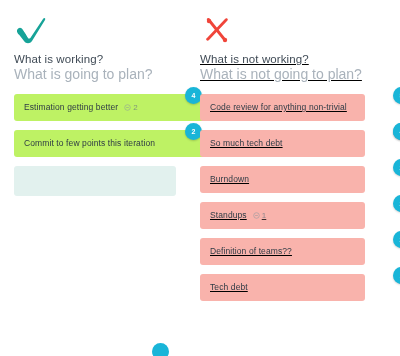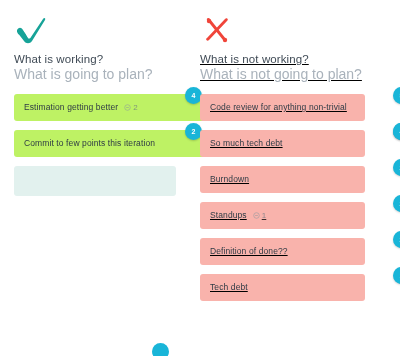--- a/index.html
+++ b/index.html
@@ -234,21 +234,21 @@
               <path d="M3 5 H7" stroke="#8a969e" stroke-width="1"></path>
             </svg>
             <span>1</span>
           </span>
         </div>
         <div class="badge badge-pink">2</div>
       </div>
 
       <div class="card-wrap">
         <div class="card card-pink">
-          <span class="card-text">Definition of done??</span>
+          <span class="card-text">Definition of teams??</span>
         </div>
         <div class="badge badge-pink">2</div>
       </div>
 
       <div class="card-wrap">
         <div class="card card-pink">
           <span class="card-text">Tech debt</span>
         </div>
         <div class="badge badge-pink">1</div>
       </div>

